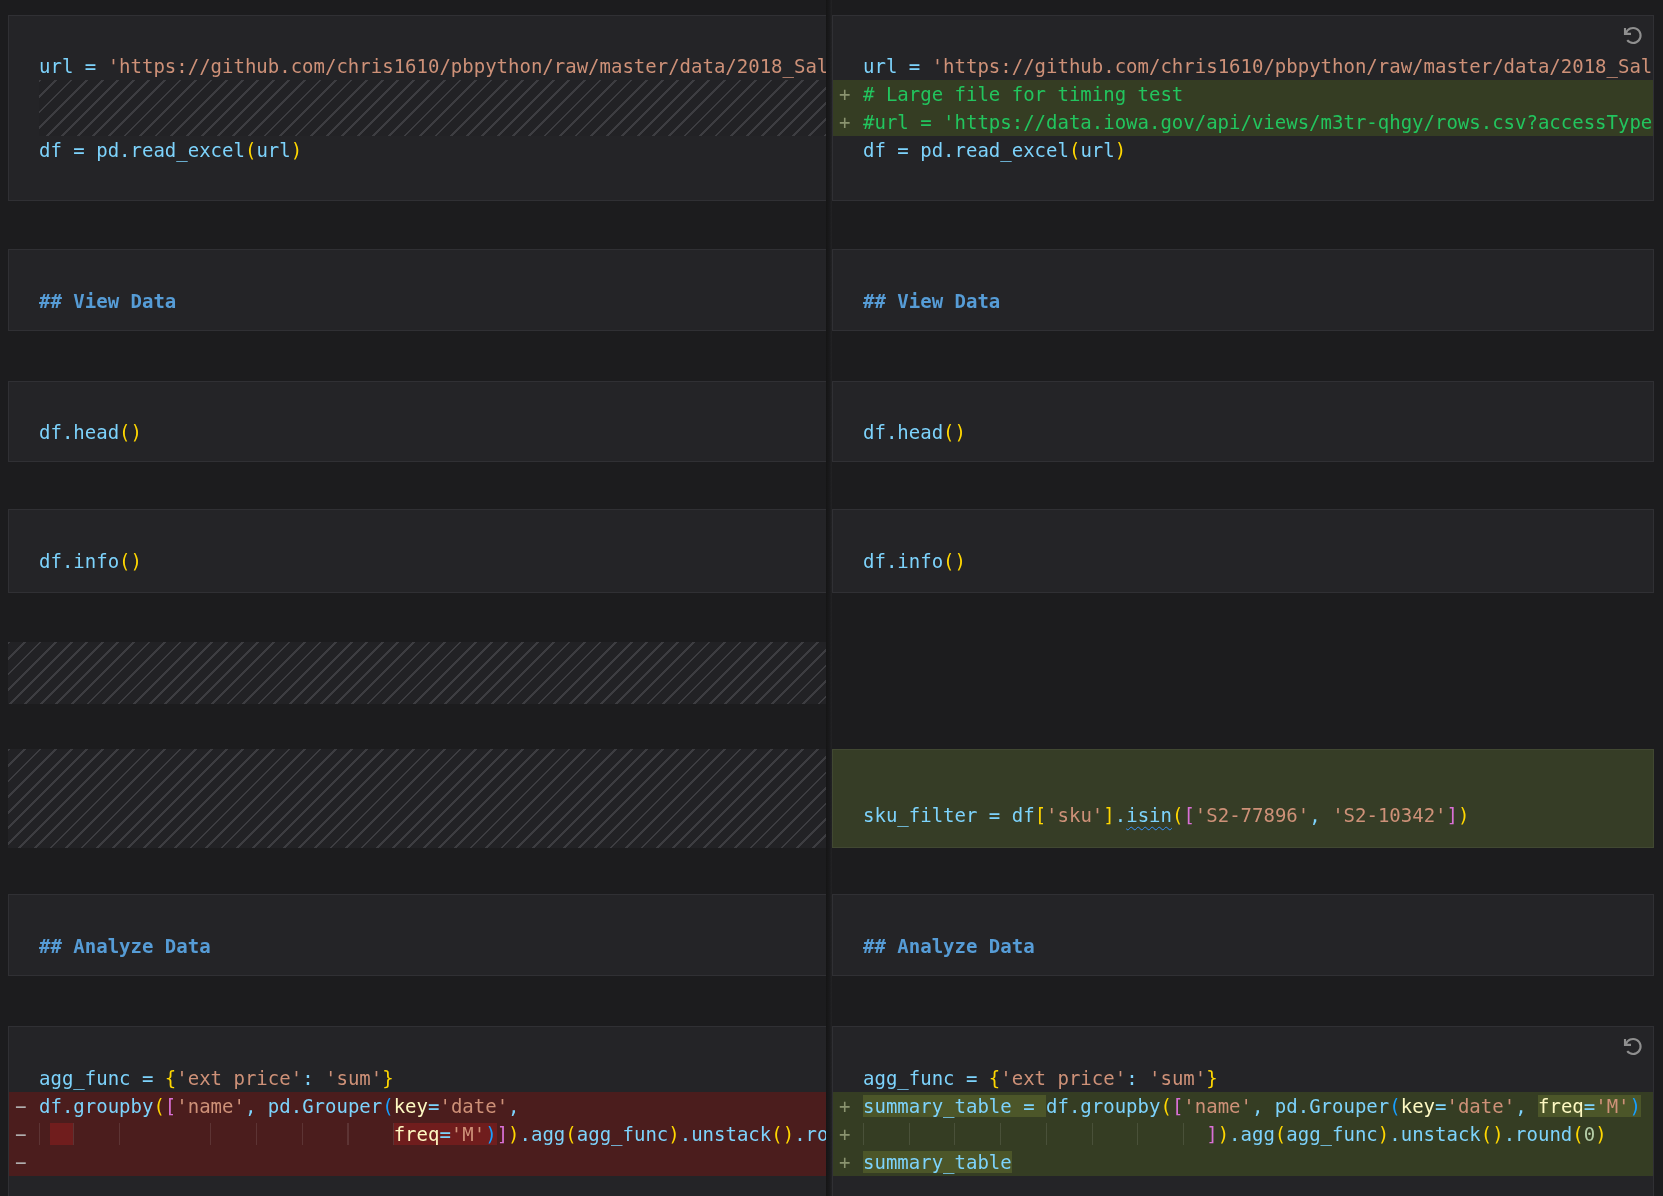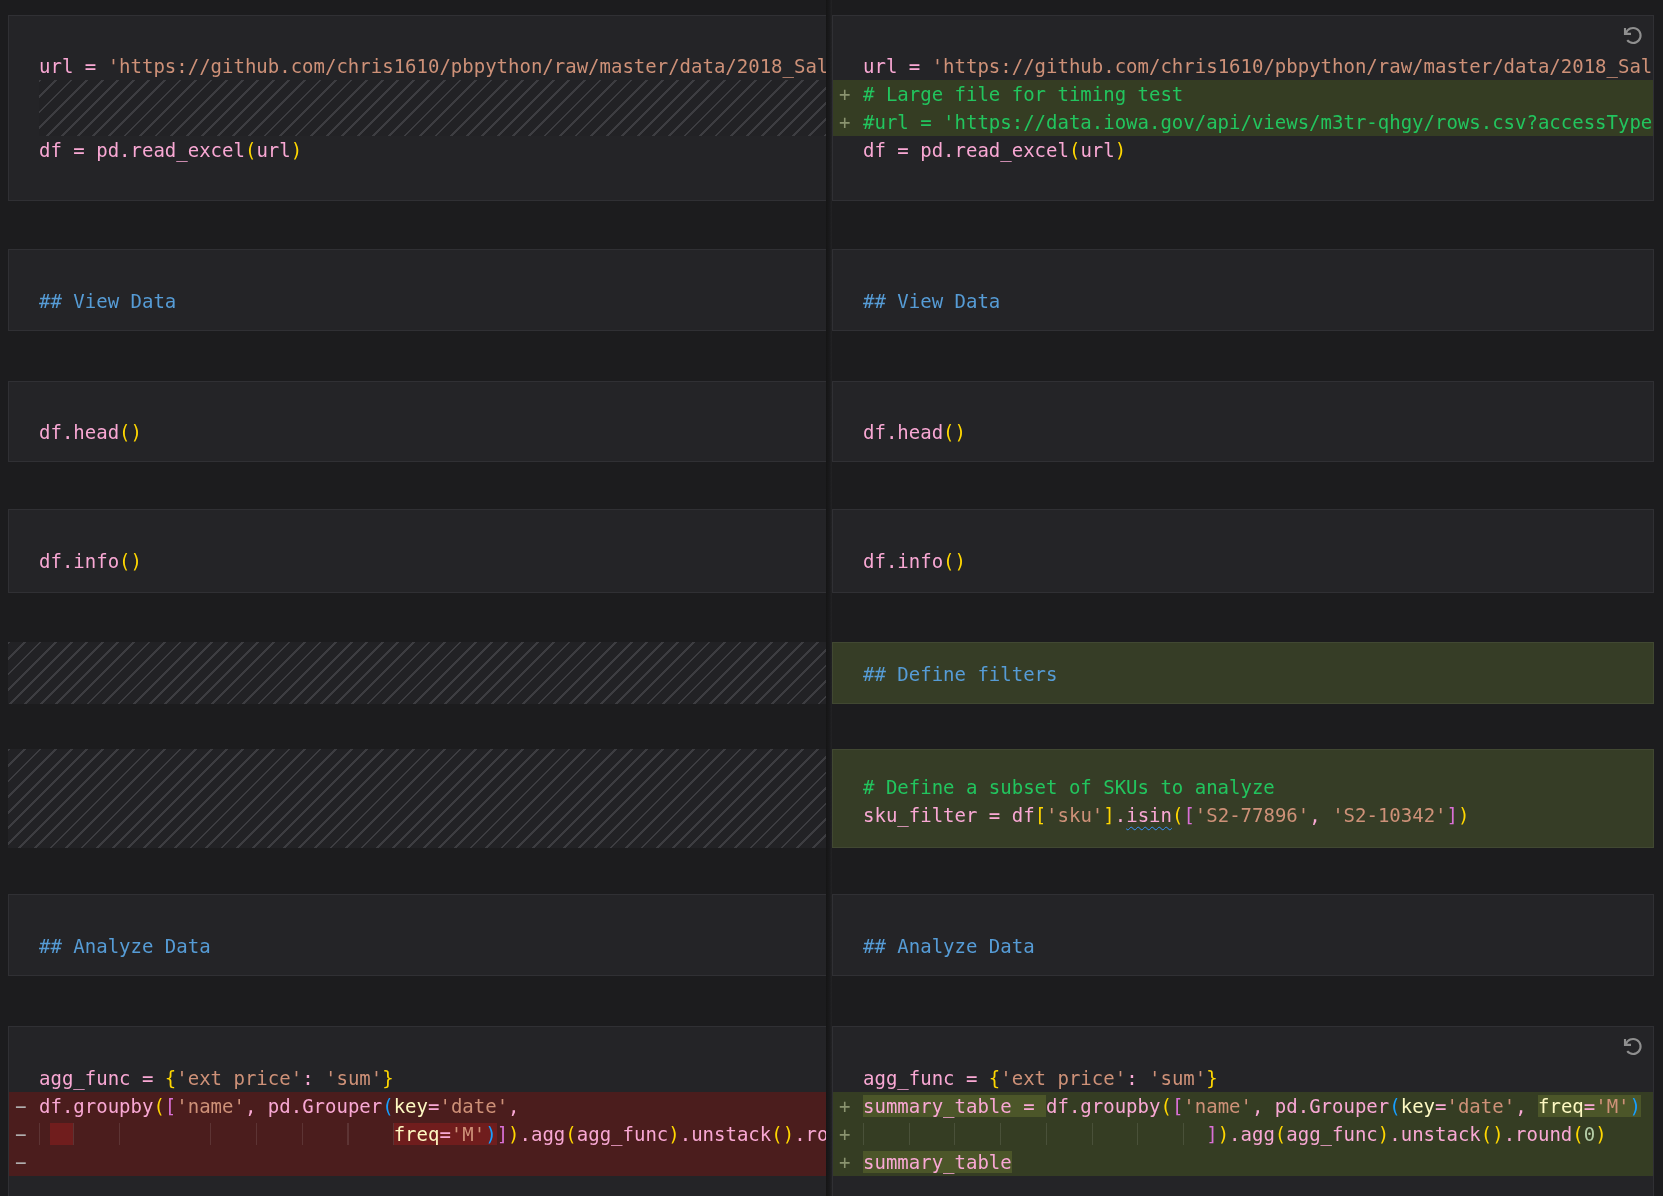--- a/index.html
+++ b/index.html
@@ -23,29 +23,29 @@
     position:absolute;
     background-color:#222225;
     background-image:repeating-linear-gradient(135deg,#3d3d41 0 2px,transparent 2px 11px);
   }
   .line{position:absolute;left:0;right:0;height:28px;line-height:28px;white-space:pre;padding-left:30px;box-sizing:border-box;}
   .line .marker{position:absolute;left:6px;top:0;width:20px;text-align:left;}
   .lbg-add{background:#353d23;}
   .lbg-del{background:#4b1d1d;}
   .m-add{color:#8a936f;}
   .m-del{color:#b5b5b5;}
-  .c-def{color:#f9a8d4;}
+  .c-def{color:#7dd3fc;}
   .c-str{color:#ce9178;}
   .c-com{color:#22c55e;}
   .c-par{color:#fef9c3;}
   .c-b1{color:#ffd700;}
   .c-b2{color:#da70d6;}
   .c-b3{color:#179fff;}
   .c-num{color:#b5cea8;}
-  .c-md{color:#569cd6;font-weight:normal;}
+  .c-md{color:#569cd6;font-weight:bold;}
   .bg-addEmph{background:#4c5629;}
   .bg-delEmph{background:#701d1d;}
   .guides{background-image:repeating-linear-gradient(90deg,rgba(255,255,255,0.10) 0 1px,transparent 1px 45.75px);}
   .squiggle{text-decoration:underline;text-decoration-style:wavy;text-decoration-color:#3794ff;text-decoration-thickness:1px;text-underline-offset:4px;}
   .revert-btn{position:absolute;top:8px;right:10px;width:24px;height:24px;cursor:pointer;}
   .revert-btn svg{display:block;width:24px;height:24px;}
 </style>
 </head>
 <body>
 
@@ -92,25 +92,21 @@
       </div>
       <div class="cell" style="top: 249px; left: 0px; width: 822px; height: 82px;">
         <div class="line" style="top: 37px;"><span class="c-md">## View Data</span></div>
       </div>
       <div class="cell" style="top: 381px; left: 0px; width: 822px; height: 81px;">
         <div class="line" style="top: 36px;"><span class="c-def">df.head</span><span class="c-b1">()</span></div>
       </div>
       <div class="cell" style="top: 509px; left: 0px; width: 822px; height: 84px;">
         <div class="line" style="top: 37px;"><span class="c-def">df.info</span><span class="c-b1">()</span></div>
       </div>
-      <div class="cell add-cell" style="top: 642px; left: 0px; width: 822px; height: 62px;">
-        <div class="line" style="top: 17px;"><span class="c-md">## Define filters</span></div>
-      </div>
       <div class="cell add-cell" style="top: 749px; left: 0px; width: 822px; height: 99px;">
-        <div class="line" style="top: 23px;"><span class="c-com"># Define a subset of SKUs to analyze</span></div>
         <div class="line" style="top: 51px;"><span class="c-def">sku_filter </span><span class="c-def">= </span><span class="c-def">df</span><span class="c-b1">[</span><span class="c-str">'sku'</span><span class="c-b1">]</span><span class="c-def">.</span><span class="c-def squiggle">isin</span><span class="c-b1">(</span><span class="c-b2">[</span><span class="c-str">'S2-77896'</span><span class="c-def">, </span><span class="c-str">'S2-10342'</span><span class="c-b2">]</span><span class="c-b1">)</span></div>
       </div>
       <div class="cell" style="top: 894px; left: 0px; width: 822px; height: 82px;">
         <div class="line" style="top: 37px;"><span class="c-md">## Analyze Data</span></div>
       </div>
       <div class="cell" style="top: 1026px; left: 0px; width: 822px; height: 194px;">
         <div class="line" style="top: 37px;"><span class="c-def">agg_func </span><span class="c-def">= </span><span class="c-b1">{</span><span class="c-str">'ext price'</span><span class="c-def">: </span><span class="c-str">'sum'</span><span class="c-b1">}</span></div>
         <div class="line lbg-add" style="top: 65px;"><span class="marker m-add">+</span><span class="c-def bg-addEmph">summary_table = </span><span class="c-def">df.groupby</span><span class="c-b1">(</span><span class="c-b2">[</span><span class="c-str">'name'</span><span class="c-def">, </span><span class="c-def">pd.Grouper</span><span class="c-b3">(</span><span class="c-par">key</span><span class="c-def">=</span><span class="c-str">'date'</span><span class="c-def">, </span><span class="c-par bg-addEmph">freq</span><span class="c-def bg-addEmph">=</span><span class="c-str bg-addEmph">'M'</span><span class="c-b3 bg-addEmph">)</span></div>
         <div class="line lbg-add" style="top: 93px;"><span class="marker m-add">+</span><span class="c-def guides">                              </span><span class="c-b2">]</span><span class="c-b1">)</span><span class="c-def">.agg</span><span class="c-b1">(</span><span class="c-def">agg_func</span><span class="c-b1">)</span><span class="c-def">.unstack</span><span class="c-b1">()</span><span class="c-def">.round</span><span class="c-b1">(</span><span class="c-num">0</span><span class="c-b1">)</span></div>
         <div class="line lbg-add" style="top: 121px;"><span class="marker m-add">+</span><span class="c-def bg-addEmph">summary_table</span></div>

